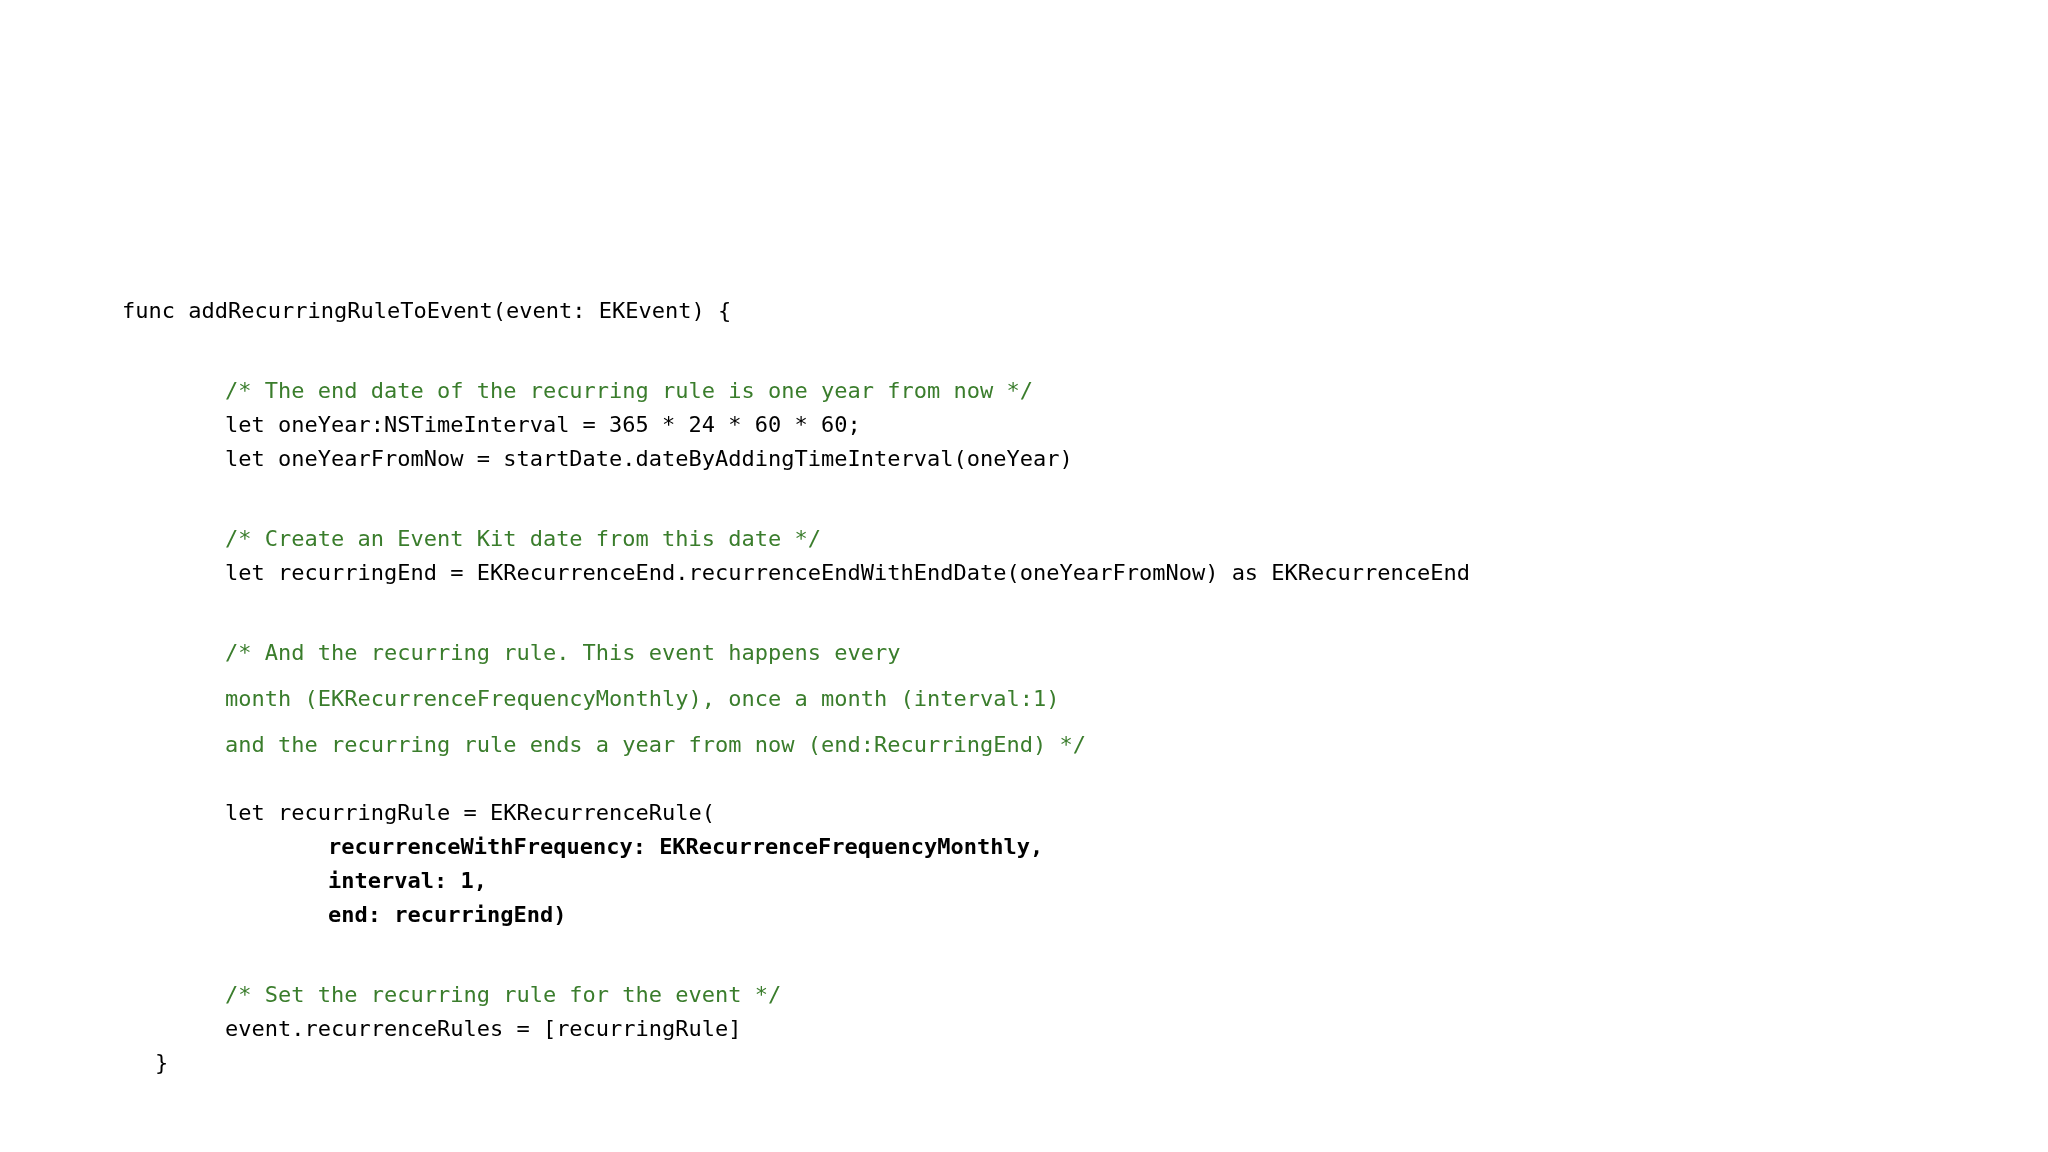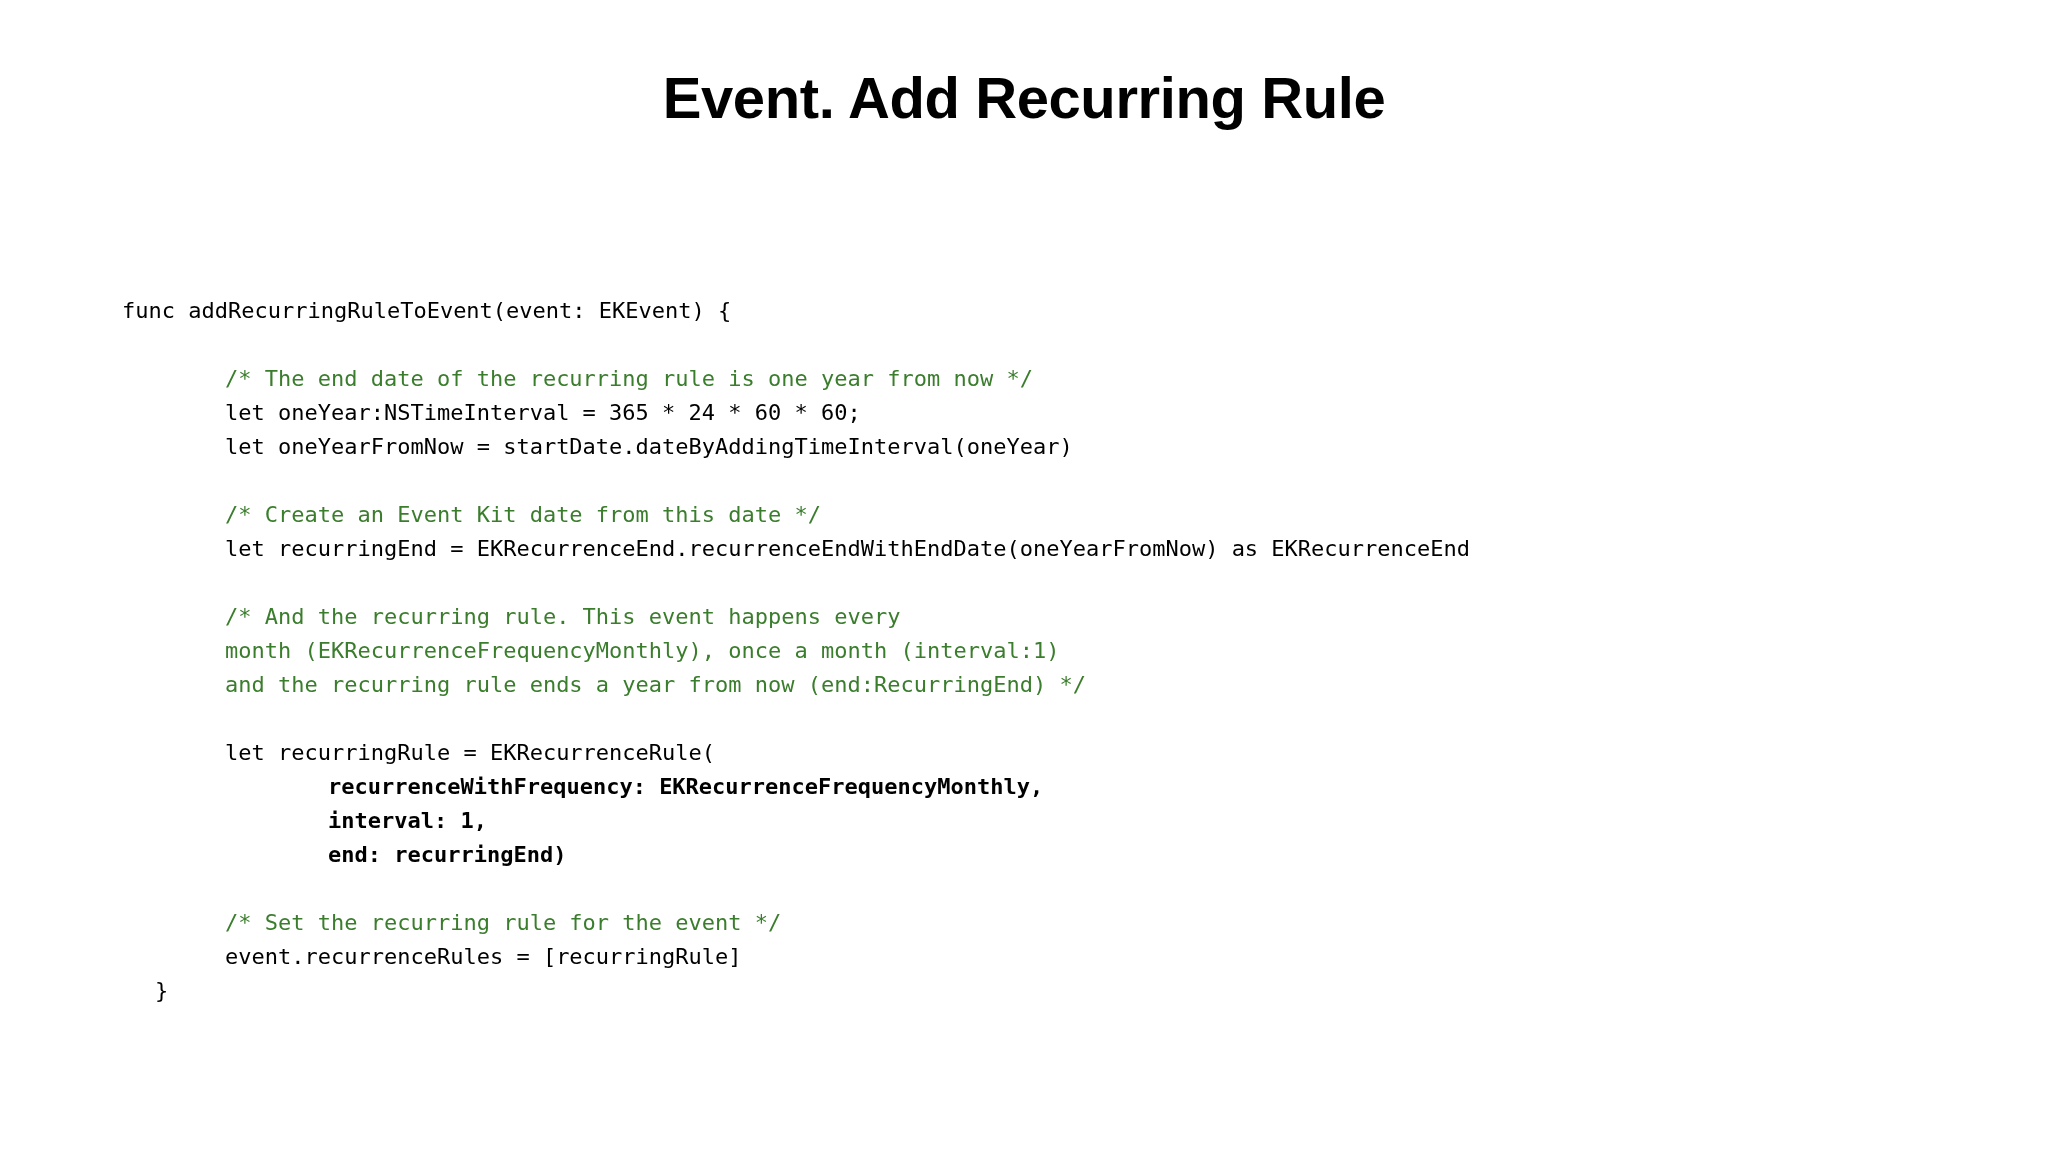--- a/index.html
+++ b/index.html
@@ -50,33 +50,33 @@
   .code-line {
     display: block;
     height: 34px;
     white-space: pre;
   }
   .code-line.blank {
     height: 34px;
   }
   .code-line.comment {
     color: #3a7d2c;
+    margin-top: 12px;
   }
   .code-line.code {
     color: #000000;
   }
 
   
   .ind-0 { padding-left: 0px; }
   .ind-1 { padding-left: 103px; }
   .ind-2 { padding-left: 206px; font-weight: bold; }
   .ind-close { padding-left: 33px; }
 </style>
 </head>
 <body>
 
 <div id="slide">
 
-  <h1 id="slide-title">Event. Add Recurring Rule</h1>
 
   <pre id="code-block"><span class="code-line code ind-0">func addRecurringRuleToEvent(event: EKEvent) {</span><span class="code-line blank ind-0">&nbsp;</span><span class="code-line comment ind-1">/* The end date of the recurring rule is one year from now */</span><span class="code-line code ind-1">let oneYear:NSTimeInterval = 365 * 24 * 60 * 60;</span><span class="code-line code ind-1">let oneYearFromNow = startDate.dateByAddingTimeInterval(oneYear)</span><span class="code-line blank ind-1">&nbsp;</span><span class="code-line comment ind-1">/* Create an Event Kit date from this date */</span><span class="code-line code ind-1">let recurringEnd = EKRecurrenceEnd.recurrenceEndWithEndDate(oneYearFromNow) as EKRecurrenceEnd</span><span class="code-line blank ind-1">&nbsp;</span><span class="code-line comment ind-1">/* And the recurring rule. This event happens every</span><span class="code-line comment ind-1">month (EKRecurrenceFrequencyMonthly), once a month (interval:1)</span><span class="code-line comment ind-1">and the recurring rule ends a year from now (end:RecurringEnd) */</span><span class="code-line blank ind-1">&nbsp;</span><span class="code-line code ind-1">let recurringRule = EKRecurrenceRule(</span><span class="code-line code ind-2">recurrenceWithFrequency: EKRecurrenceFrequencyMonthly,</span><span class="code-line code ind-2">interval: 1,</span><span class="code-line code ind-2">end: recurringEnd)</span><span class="code-line blank ind-1">&nbsp;</span><span class="code-line comment ind-1">/* Set the recurring rule for the event */</span><span class="code-line code ind-1">event.recurrenceRules = [recurringRule]</span><span class="code-line code ind-close">}</span></pre>
 
 </div>
 
 </body></html>

